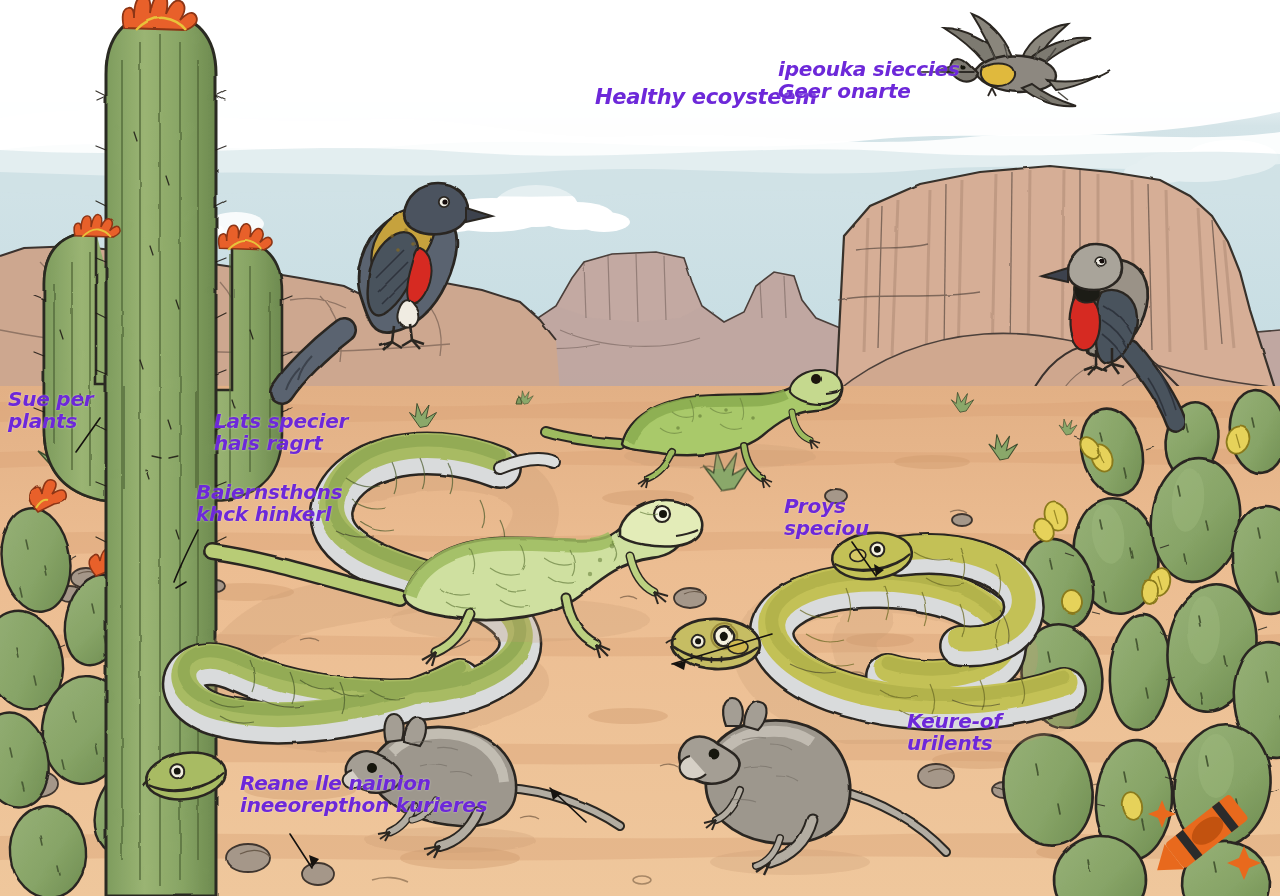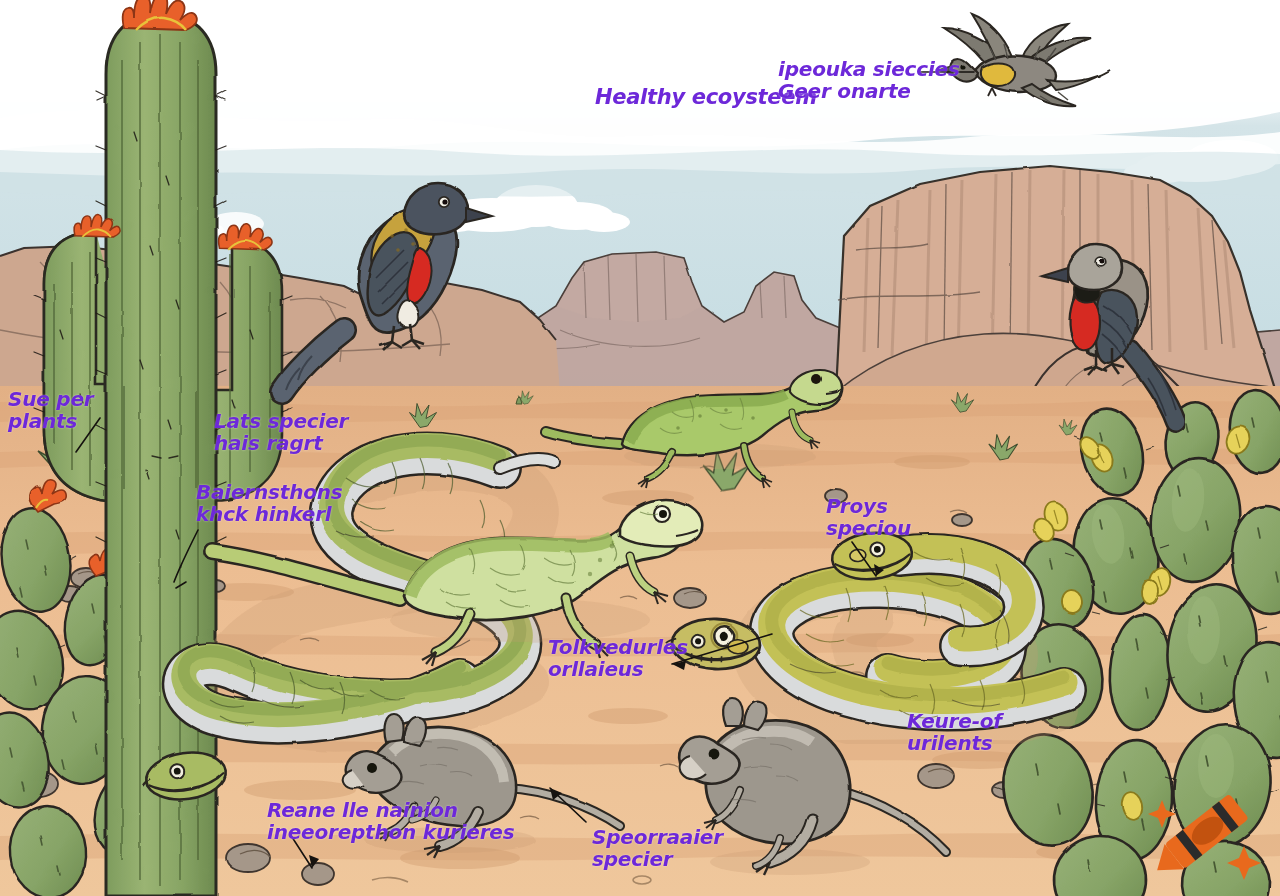--- a/index.html
+++ b/index.html
@@ -905,34 +905,30 @@
 
   <div class="lbl big" style="left:8px;top:388px;">Sue per
 plants</div>
 
   <div class="lbl big" style="left:214px;top:410px;">Lats specier
 hais ragrt</div>
 
   <div class="lbl big" style="left:196px;top:481px;font-style:italic;">Baiernsthons
 khck hinkerl</div>
 
-  <div class="lbl big" style="left:826px;top:495px;">Proys
+  <div class="lbl big" style="left:784px;top:495px;">Proys
 speciou</div>
 
-  <div class="lbl big" style="left:548px;top:636px;">Tolkvedurles
-orllaieus</div>
 
   <div class="lbl big" style="left:907px;top:710px;">Keure-of
 urilents</div>
 
-  <div class="lbl big" style="left:240px;top:799px;margin-left:27px;">Reane lle nainion
+  <div class="lbl big" style="left:240px;top:772px;">Reane lle nainion
 ineeorepthon kurieres</div>
 
-  <div class="lbl big" style="left:592px;top:826px;">Speorraaier
-specier</div>
 
   <svg id="wm" viewBox="0 0 132 118">
     <g transform="rotate(-38 66 60)">
       <rect x="26" y="44" width="82" height="32" rx="4" fill="#e8691d"></rect>
       <rect x="40" y="44" width="9" height="32" fill="#2b2b2b"></rect>
       <rect x="86" y="44" width="9" height="32" fill="#2b2b2b"></rect>
       <ellipse cx="68" cy="60" rx="18" ry="11" fill="#c2520f"></ellipse>
       <path d="M26,44 L4,60 L26,76 Z" fill="#e8691d"></path>
     </g>
     <path d="M22,28 l4,10 l10,4 l-10,4 l-4,10 l-4,-10 l-10,-4 l10,-4 z" fill="#e8691d"></path>

